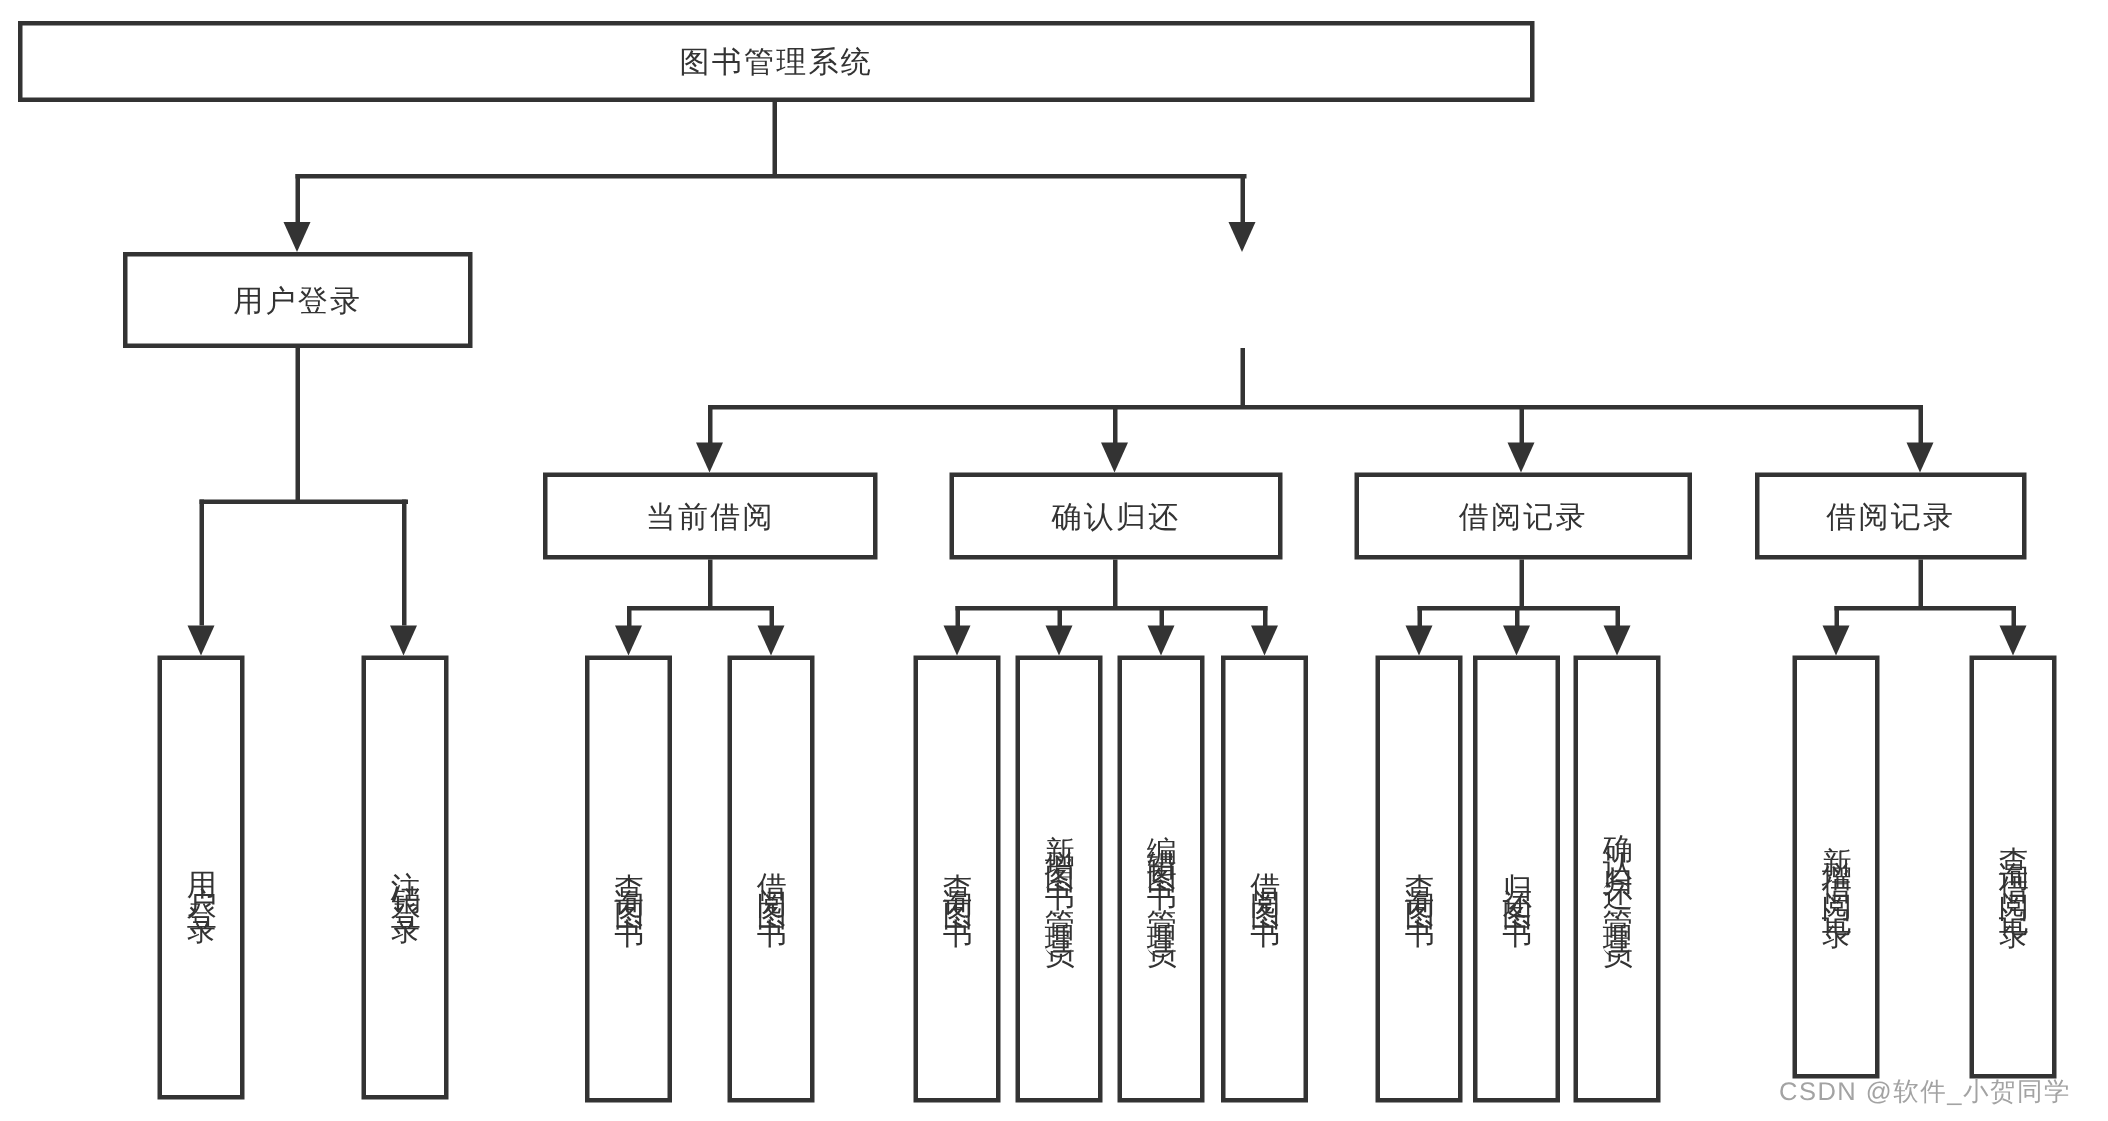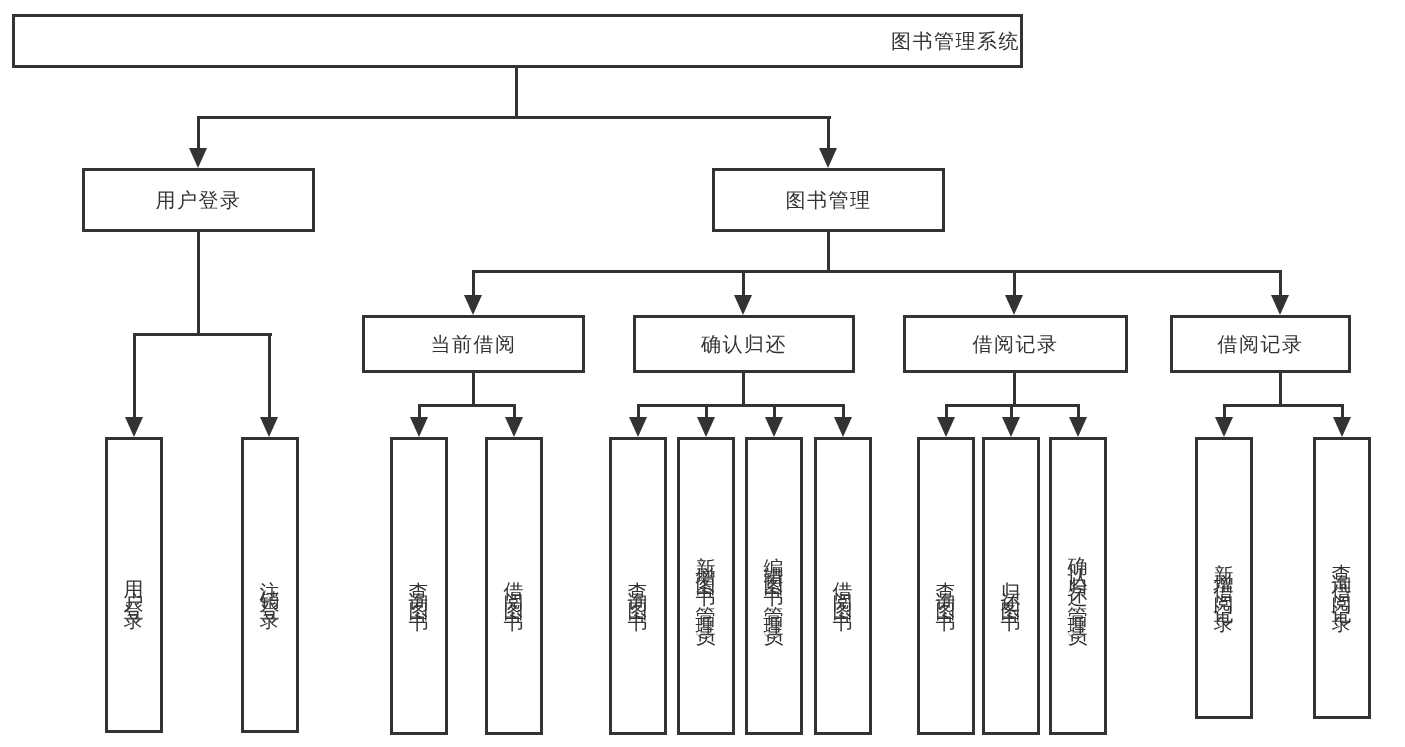--- a/index.html
+++ b/index.html
@@ -25,29 +25,26 @@
   .watermark{
     position:absolute;font-size:17px;letter-spacing:1px;color:#a3a3a3;
     white-space:nowrap;z-index:5;
   }
 </style>
 </head>
 <body>
 
 <div class="stage">
 
-  <div class="box" style="left:12px;top:14px;width:1011px;height:54px;justify-content:flex-end;">
+  <div class="box" style="left:12px;top:14px;width:1011px;height:54px;">
     <span class="hlabel">图书管理系统</span>
   </div>
 
   <div class="box" style="left:82px;top:168px;width:233px;height:64px;">
     <span class="hlabel">用户登录</span>
-  </div>
-  <div class="box" style="left:712px;top:168px;width:233px;height:64px;">
-    <span class="hlabel">图书管理</span>
   </div>
 
   <div class="box" style="left:362px;top:315px;width:223px;height:58px;">
     <span class="hlabel">当前借阅</span>
   </div>
   <div class="box" style="left:633px;top:315px;width:222px;height:58px;">
     <span class="hlabel">确认归还</span>
   </div>
   <div class="box" style="left:903px;top:315px;width:225px;height:58px;">
     <span class="hlabel">借阅记录</span>
@@ -154,14 +151,15 @@
   <div class="ln" style="left:1010px;top:404px;width:3px;height:15px;"></div>
   <div class="arr" style="left:1002px;top:417px;"></div>
   <div class="ln" style="left:1077px;top:404px;width:3px;height:15px;"></div>
   <div class="arr" style="left:1069px;top:417px;"></div>
 
   <div class="ln" style="left:1223px;top:404px;width:3px;height:15px;"></div>
   <div class="arr" style="left:1215px;top:417px;"></div>
   <div class="ln" style="left:1341px;top:404px;width:3px;height:15px;"></div>
   <div class="arr" style="left:1333px;top:417px;"></div>
 
+  <div class="watermark" style="left:1186px;top:716px;">CSDN @软件_小贺同学</div>
 
 </div>
 
 </body></html>

